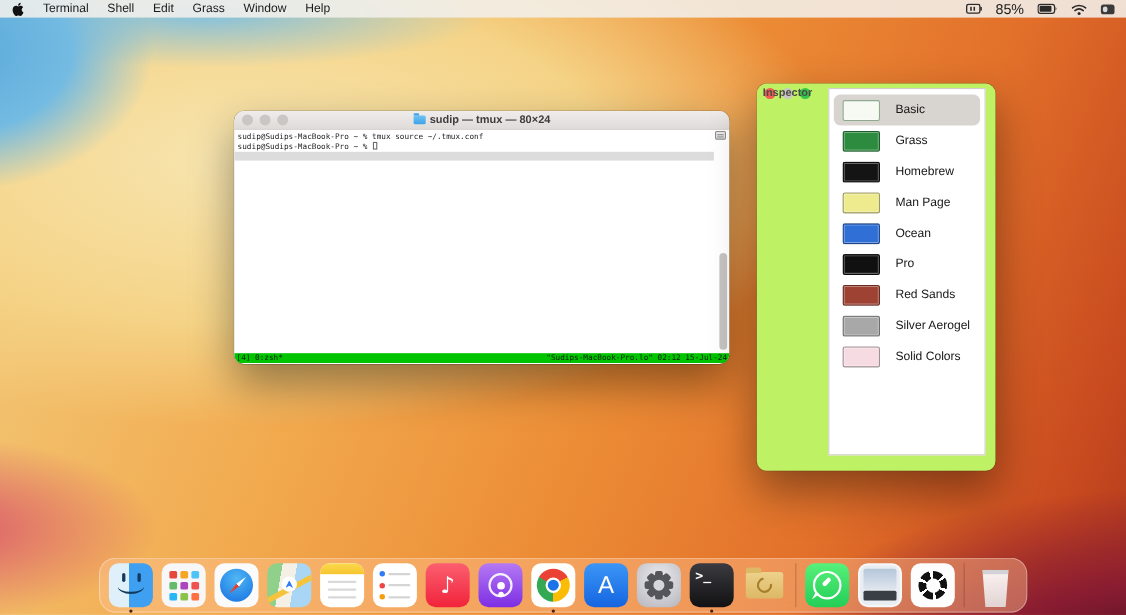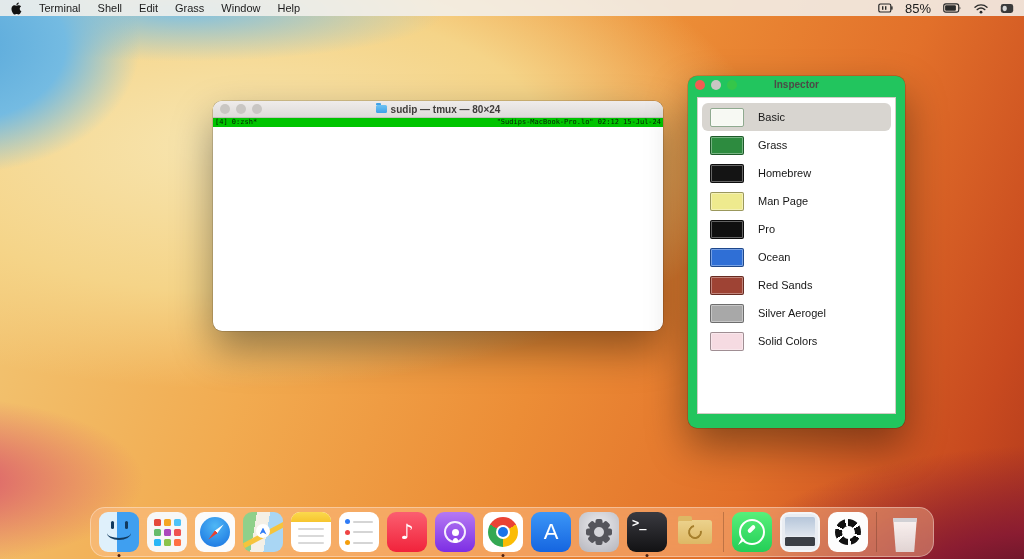--- a/index.html
+++ b/index.html
@@ -49,21 +49,21 @@
   .term-line { white-space:pre; }
   .cursor-box { display:inline-block; width:4px; height:7px; border:1px solid #6b6b6b; vertical-align:-1px; margin-left:1px; }
   .sel-band { position:absolute; left:0; top:20px; width:436px; height:8px; background:#dcdcdc; }
   .kb-ico { position:absolute; right:3px; top:1px; width:10px; height:8px; border:1px solid #8c8c8c; border-radius:1.5px; background:#e8e8e8; }
   .kb-ico:before { content:""; position:absolute; left:1px; right:1px; top:2px; height:1px; background:#8c8c8c; box-shadow:0 2px 0 #8c8c8c; }
   .scroll-thumb { position:absolute; right:2px; top:112px; width:7px; height:88px; background:#c5c3c1; border-radius:4px; }
   .tmux-bar { height:9px; display:flex; justify-content:space-between; align-items:center;
     font-family:"DejaVu Sans Mono", monospace; font-size:7px; line-height:9px; color:#052005; padding:0 2px; white-space:pre; }
 
   
-  .inspector { left:688px; top:76px; width:217px; height:352px; background:#22c55e; display:flex; flex-direction:column; }
+  .inspector { left:688px; top:76px; width:217px; height:352px; background:#bef264; display:flex; }
   .inspector .titlebar { height:17px; display:flex; align-items:center; padding:0 7px; position:relative; }
   .inspector .title { position:absolute; left:0; right:0; text-align:center; font-size:10px; color:#4c4a47; font-weight:600; }
   .tabs-row { height:22px; display:flex; justify-content:center; align-items:center; gap:0; }
   .seg { font-size:10px; color:#2b2b2b; padding:2px 10px; border-radius:5px; }
   .seg.selected { background:#fdfdfd; border:1px solid #c9c3bc; box-shadow:0 0.5px 1.5px rgba(0,0,0,0.25); font-weight:600; }
   .profile-panel { margin:4px 9px 14px 9px; background:#fff; border:1px solid #d2cdc6; flex:1; padding:5px 4px; overflow:hidden; }
   .profile-row { height:28px; display:flex; align-items:center; gap:14px; padding-left:8px; border-radius:6px; }
   .profile-row.selected { background:#d8d5d0; }
   .swatch { width:34px; height:19px; border-radius:2px; border:1px solid rgba(0,0,0,0.35); box-shadow:inset 0 0 0 1px rgba(255,255,255,0.35); }
   .swatch.light-border { border-color:#8faa8f; }
@@ -211,20 +211,27 @@
       <div class="traffic">
         <span class="tl grey"></span>
         <span class="tl grey"></span>
         <span class="tl grey"></span>
       </div>
       <div class="title">
         <span class="folder-ico"></span>
         <span>sudip — tmux — 80×24</span>
       </div>
     </div>
+    <div class="term-body">
+      <div class="sel-band"></div>
+      <div class="term-line">sudip@Sudips-MacBook-Pro ~ % tmux source ~/.tmux.conf</div>
+      <div class="term-line"><span>sudip@Sudips-MacBook-Pro ~ % </span><span class="cursor-box"></span></div>
+      <div class="kb-ico"></div>
+      <div class="scroll-thumb"></div>
+    </div>
     <div class="tmux-bar" style="background: rgb(0, 196, 0);">
       <span>[4] 0:zsh*</span>
       <span>"Sudips-MacBook-Pro.lo" 02:12 15-Jul-24</span>
     </div>
   </div>
 
   <div class="window inspector">
     <div class="titlebar">
       <div class="traffic">
         <span class="tl red"></span>
@@ -244,26 +251,26 @@
       </div>
       <div class="profile-row">
         <span class="swatch" style="background: rgb(20, 20, 20);"></span>
         <span class="profile-name">Homebrew</span>
       </div>
       <div class="profile-row">
         <span class="swatch" style="background: rgb(238, 234, 142);"></span>
         <span class="profile-name">Man Page</span>
       </div>
       <div class="profile-row">
+        <span class="swatch" style="background: rgb(47, 111, 214);"></span>
+        <span class="profile-name">Ocean</span>
+      </div>
+      <div class="profile-row">
         <span class="swatch" style="background: rgb(16, 16, 16);"></span>
         <span class="profile-name">Pro</span>
-      </div>
-      <div class="profile-row">
-        <span class="swatch" style="background: rgb(47, 111, 214);"></span>
-        <span class="profile-name">Ocean</span>
       </div>
       <div class="profile-row">
         <span class="swatch" style="background: rgb(158, 67, 52);"></span>
         <span class="profile-name">Red Sands</span>
       </div>
       <div class="profile-row">
         <span class="swatch" style="background: rgb(168, 168, 168);"></span>
         <span class="profile-name">Silver Aerogel</span>
       </div>
       <div class="profile-row">

